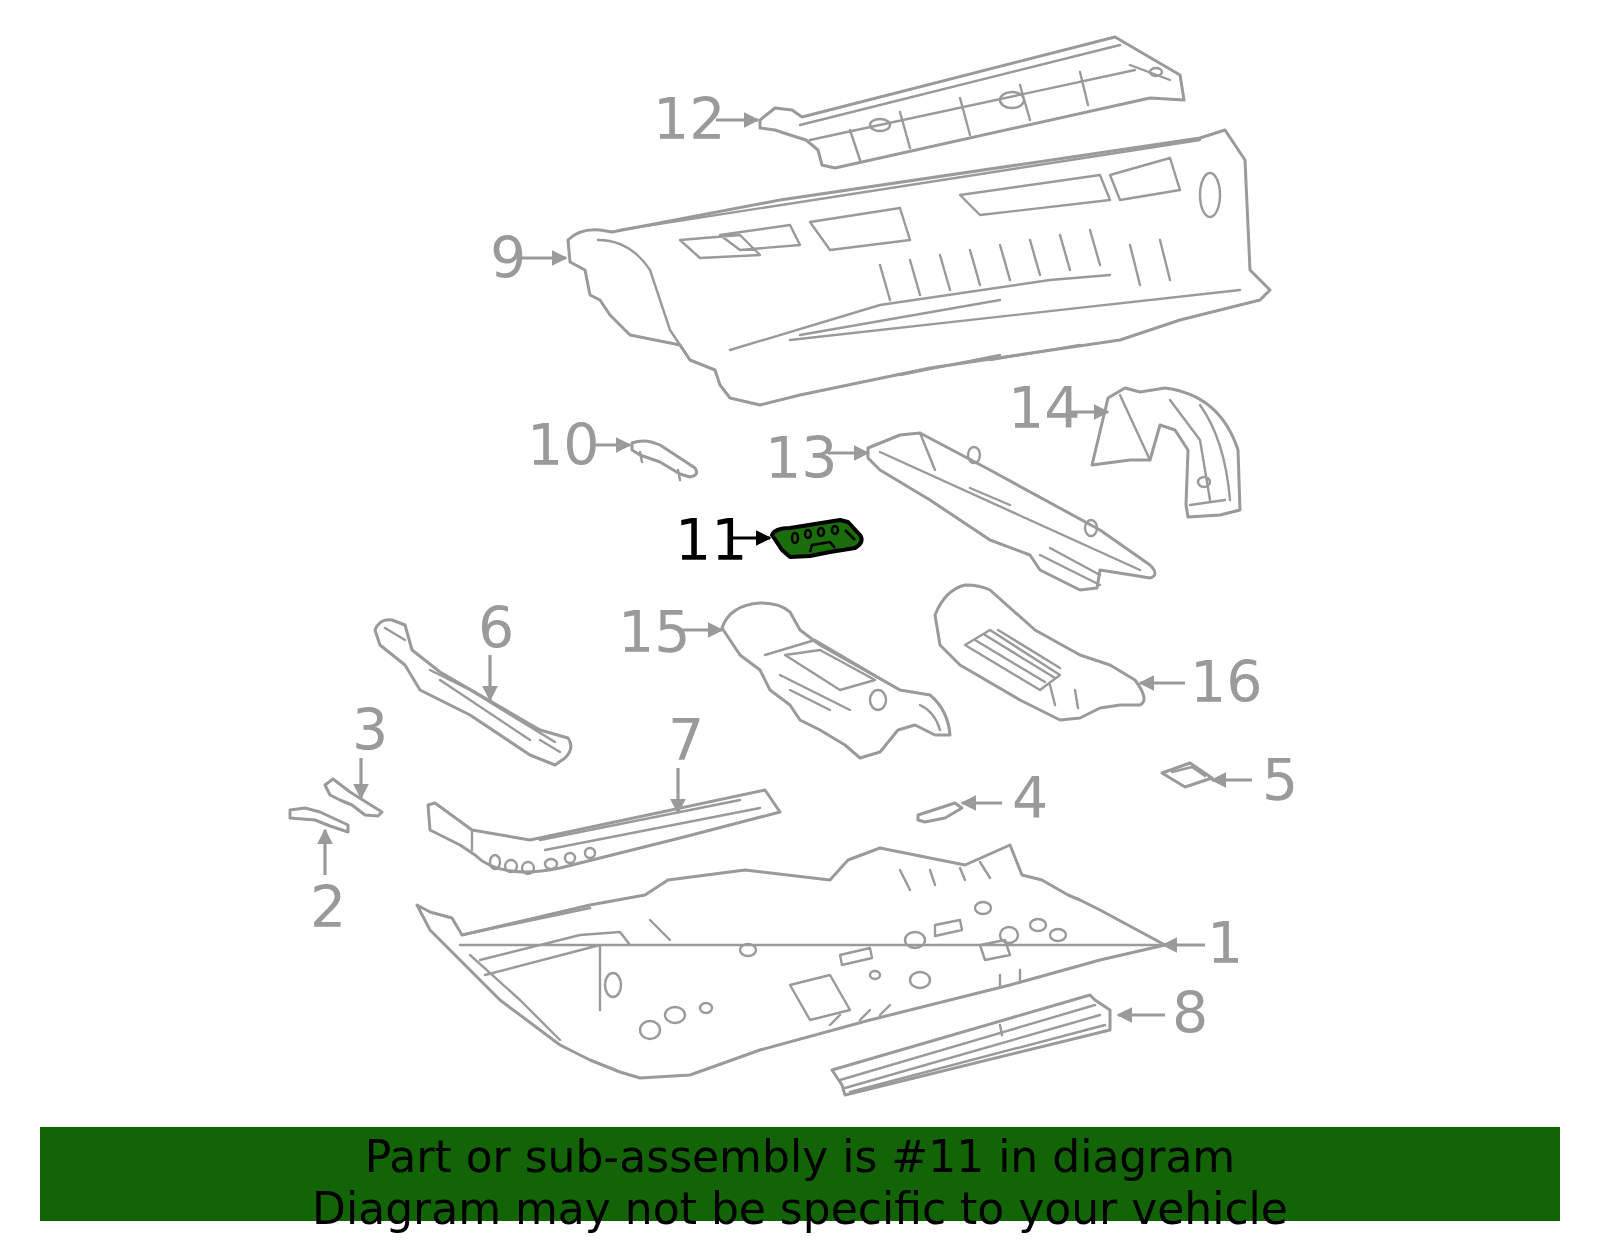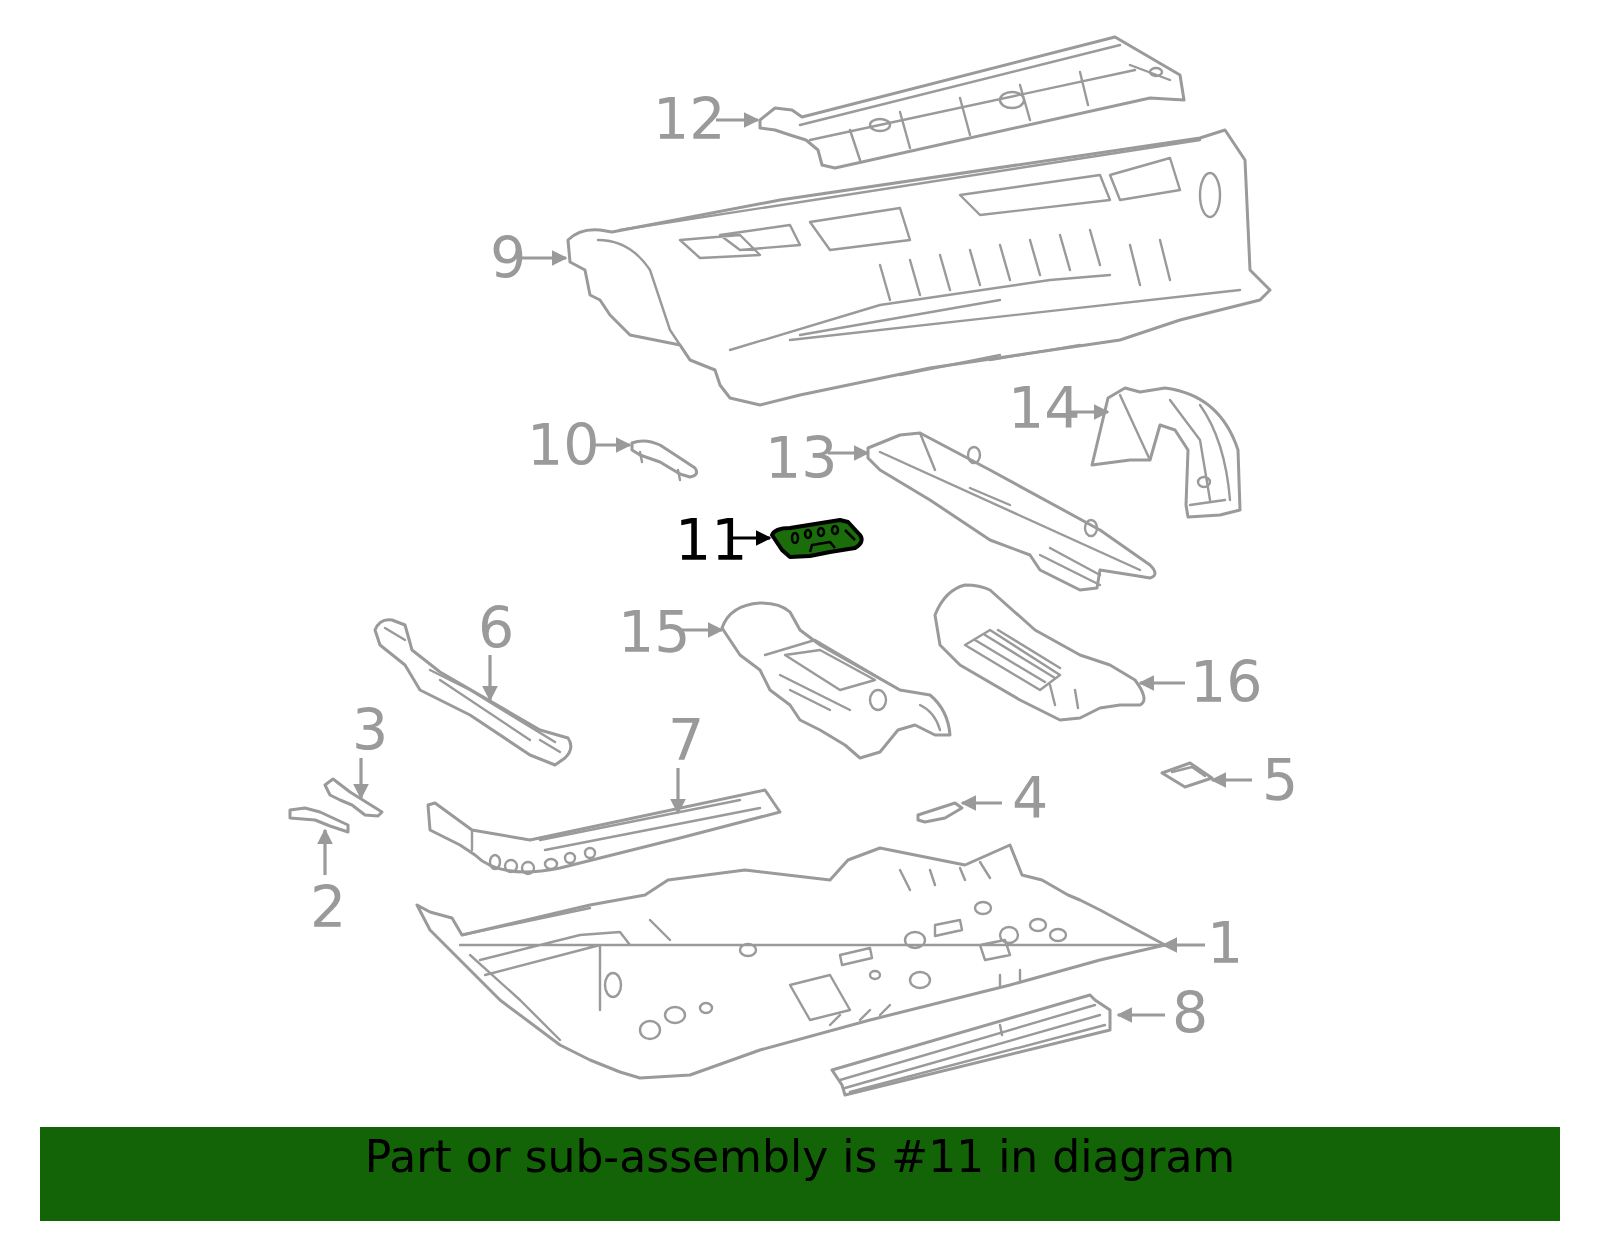--- a/index.html
+++ b/index.html
@@ -172,13 +172,14 @@
     <path class="detail" d="M840,1080 L1095,1005 M845,1088 L1100,1015 M850,1092 L1105,1025 M1000,1025 L1002,1035"></path>
   </g>
   <g>
     <text class="lbl" x="1172" y="1033">8</text>
     <line class="arr" x1="1165" y1="1015" x2="1118" y2="1015" marker-end="url(#ah)"></line>
   </g>
 </svg>
 
 <div id="banner">
   <div>Part or sub-assembly is #11 in diagram</div>
+  <div>Diagram may not be specific to your vehicle</div>
 </div>
 
 </body></html>

